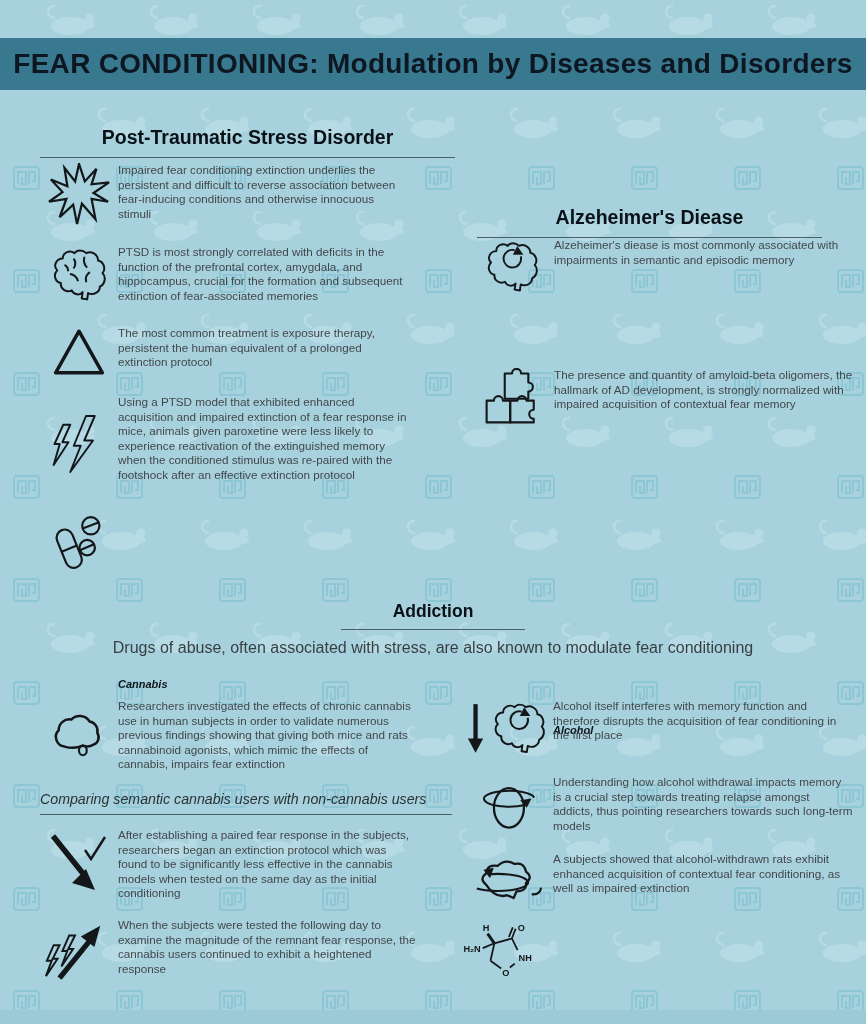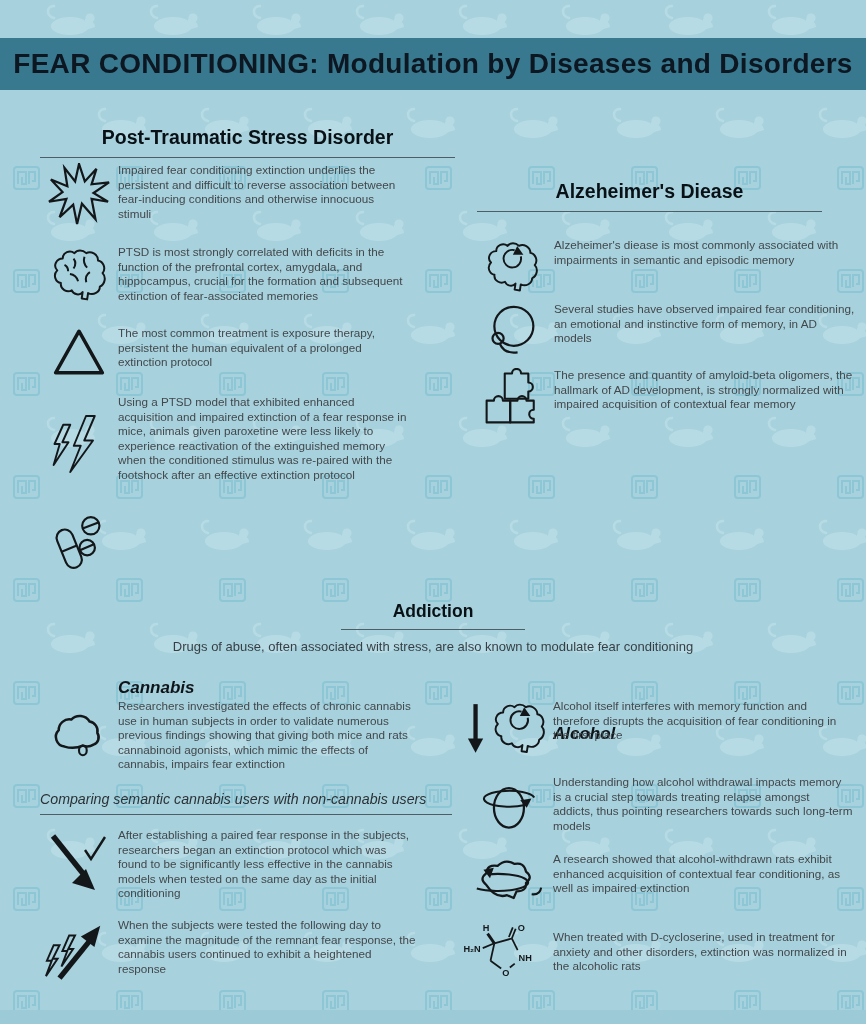--- a/index.html
+++ b/index.html
@@ -7,22 +7,22 @@
         background:var(--bg,#a7d2dd);font-family:"Liberation Sans",sans-serif;}
   #bg-pattern{position:absolute;inset:0;z-index:0;}
   .band{position:absolute;left:0;top:38px;width:866px;height:52px;background:var(--band,#38798f);
         z-index:2;display:flex;align-items:center;justify-content:center;}
   .band-title{font-size:28px;font-weight:700;color:#0d1722;letter-spacing:.3px;}
   .sec-title{position:absolute;z-index:2;text-align:center;font-weight:700;color:#0a1116;
              border-bottom:1.4px solid #4d5e66;padding-bottom:8px;font-size:19.5px;}
   .mid-title{position:absolute;z-index:2;text-align:center;font-weight:700;color:#0a1116;
              border-bottom:1.4px solid #4d5e66;padding-bottom:7px;font-size:17.5px;}
   .subtitle{position:absolute;z-index:2;left:0;width:866px;text-align:center;
-            font-size:13px;color:#383f44;}
-  .subhead{position:absolute;z-index:2;font-size:17px;font-style:italic;font-weight:700;color:#0f1419;}
+            font-size:16px;color:#383f44;}
+  .subhead{position:absolute;z-index:2;font-size:11px;font-style:italic;font-weight:700;color:#0f1419;}
   .compare{position:absolute;z-index:2;font-size:14.2px;font-style:italic;color:#2b3136;
            border-bottom:1.3px solid #4d5e66;padding-bottom:7px;}
   .item{position:absolute;z-index:2;display:flex;align-items:flex-start;}
   .item .ic{flex:none;display:flex;justify-content:center;color:var(--icon,#14171a);}
   .item p{margin:0;font-size:11.7px;line-height:1.24;color:var(--text,#43474b);}
   .ic svg{stroke:currentColor;}
   .bottom-band{position:absolute;left:0;top:1010px;width:866px;height:14px;background:#9ccad7;z-index:1;}
   .chem-label{font-size:9.5px;font-weight:700;fill:#14171a;stroke:none;font-family:"Liberation Sans",sans-serif;}
 </style>
 </head>
@@ -970,43 +970,33 @@
           <line x1="12" y1="38" x2="30" y2="38"></line>
         </g>
         <circle cx="44" cy="13" r="9.5"></circle>
           <line x1="35" y1="16" x2="53" y2="9"></line>
         <circle cx="40" cy="37" r="8.5"></circle>
           <line x1="32" y1="40" x2="48" y2="33"></line>
       </svg>
     </span>
   </div>
 
-  <div class="sec-title" style="left:477px;top:180px;width:345px;text-align:center;">Alzeheimer's Diease</div>
+  <div class="sec-title" style="left:477px;top:206px;width:345px;text-align:center;">Alzeheimer's Diease</div>
 
   <div class="item" style="left:470px;top:238px;">
     <span class="ic" style="width:84px;">
       <svg width="56" height="56" viewBox="0 0 64 64" fill="none" stroke-width="2.2" stroke-linejoin="round">
         <path d="M27 9 C22 5 14 8 14 15 C7 15 3 23 8 28 C3 33 6 41 12 42 C11 49 19 53 24 50 C26 55 33 56 36 52 L35 59 41 60 42 53 C48 56 55 52 55 46 C61 43 62 35 58 31 C62 26 59 18 53 17 C53 10 45 6 40 9 C36 5 30 5 27 9 Z"></path>
         <path d="M42 21 a10 10 0 1 1 -7 -7"></path>
         <polygon points="38,9 45,19 33,19" fill="currentColor" stroke="none"></polygon>
       </svg>
     </span>
     <p style="width:302px;">Alzeheimer's diease is most commonly associated with impairments in semantic and episodic memory</p>
   </div>
 
-  <div class="item" style="left:470px;top:302px;">
-    <span class="ic" style="width:84px;">
-      <svg width="52" height="56" viewBox="0 0 56 60" fill="none" stroke-width="2.4">
-        <circle cx="30" cy="26" r="21"></circle>
-        <circle cx="13" cy="39" r="6"></circle>
-        <path d="M15 45 q5 11 19 9"></path>
-      </svg>
-    </span>
-    <p style="width:302px;">Several studies have observed impaired fear conditioning, an emotional and instinctive form of memory, in AD models</p>
-  </div>
 
   <div class="item" style="left:470px;top:368px;">
     <span class="ic" style="width:84px;">
       <svg width="58" height="58" viewBox="0 0 64 64" fill="none" stroke-width="2.3" stroke-linejoin="round">
         <path d="M24 6 h8 a5 5 0 1 1 10 0 h8 v10 a5 5 0 1 1 0 10 v8 h-26 z"></path>
         <path d="M4 36 h8 a5 5 0 1 1 10 0 h8 v24 h-26 z"></path>
         <path d="M30 36 h8 a5 5 0 1 1 10 0 h8 v10 a5 5 0 1 0 0 10 v4 h-26 z"></path>
       </svg>
     </span>
     <p style="width:302px;">The presence and quantity of amyloid-beta oligomers, the hallmark of AD development, is strongly normalized with impaired acquisition of contextual fear memory</p>
@@ -1082,21 +1072,21 @@
 
   <div class="item" style="left:462px;top:852px;">
     <span class="ic" style="width:91px;">
       <svg width="70" height="58" viewBox="0 0 74 60" fill="none" stroke-width="2.4" stroke-linejoin="round">
         <path d="M14 34 q-8 -6 0 -12 q1 -10 12 -8 q8 -8 18 -2 q10 -2 12 8 q8 6 0 12 q1 9 -10 9 l-3 7 -7 -3 q-12 4 -22 -11 z"></path>
         <path d="M62 44 q9 1 10 -7" stroke-width="2.2"></path>
         <path d="M4 38 a32 9 0 1 0 12 -15" stroke-width="2.2"></path>
         <polygon points="11,18 22,16 18,27" fill="currentColor" stroke="none"></polygon>
       </svg>
     </span>
-    <p style="width:300px;">A research showed that alcohol-withdrawn rats exhibit enhanced acquisition of contextual fear conditioning, as well as impaired extinction</p>
+    <p style="width:300px;">A subjects showed that alcohol-withdrawn rats exhibit enhanced acquisition of contextual fear conditioning, as well as impaired extinction</p>
   </div>
 
   <div class="item" style="left:458px;top:922px;">
     <span class="ic" style="width:95px;">
       <svg width="90" height="62" viewBox="0 0 92 64" fill="none" stroke-width="1.8">
         <line x1="34" y1="22" x2="52" y2="17"></line>
         <line x1="52" y1="17" x2="58" y2="29"></line>
         <line x1="55" y1="43" x2="50" y2="47"></line>
         <line x1="30" y1="40" x2="41" y2="48"></line>
         <line x1="30" y1="40" x2="34" y2="22"></line>
@@ -1104,15 +1094,14 @@
         <line x1="49" y1="15.5" x2="53" y2="5.5"></line>
         <line x1="34" y1="22" x2="22" y2="27"></line>
         <line x1="34" y1="22" x2="27" y2="12" stroke-width="3"></line>
         <text class="chem-label" x="58" y="9">O</text>
         <text class="chem-label" x="59" y="40">NH</text>
         <text class="chem-label" x="42" y="56">O</text>
         <text class="chem-label" x="2" y="31">H₂N</text>
         <text class="chem-label" x="22" y="9">H</text>
       </svg>
     </span>
-    <p style="width:300px;margin-top:8px;">When treated with D-cycloserine, used in treatment for anxiety and other disorders, extinction was normalized in the alcoholic rats</p>
   </div>
 </div>
 
 </body></html>

